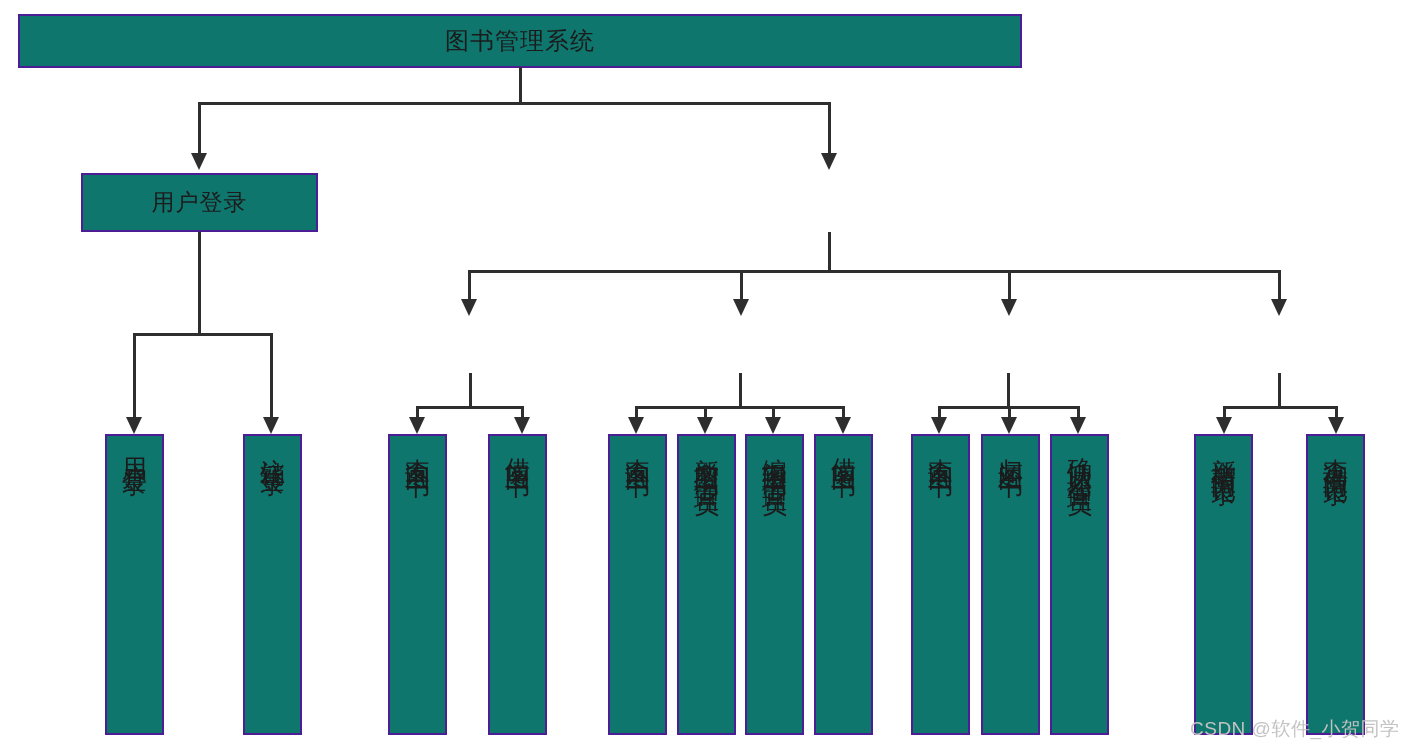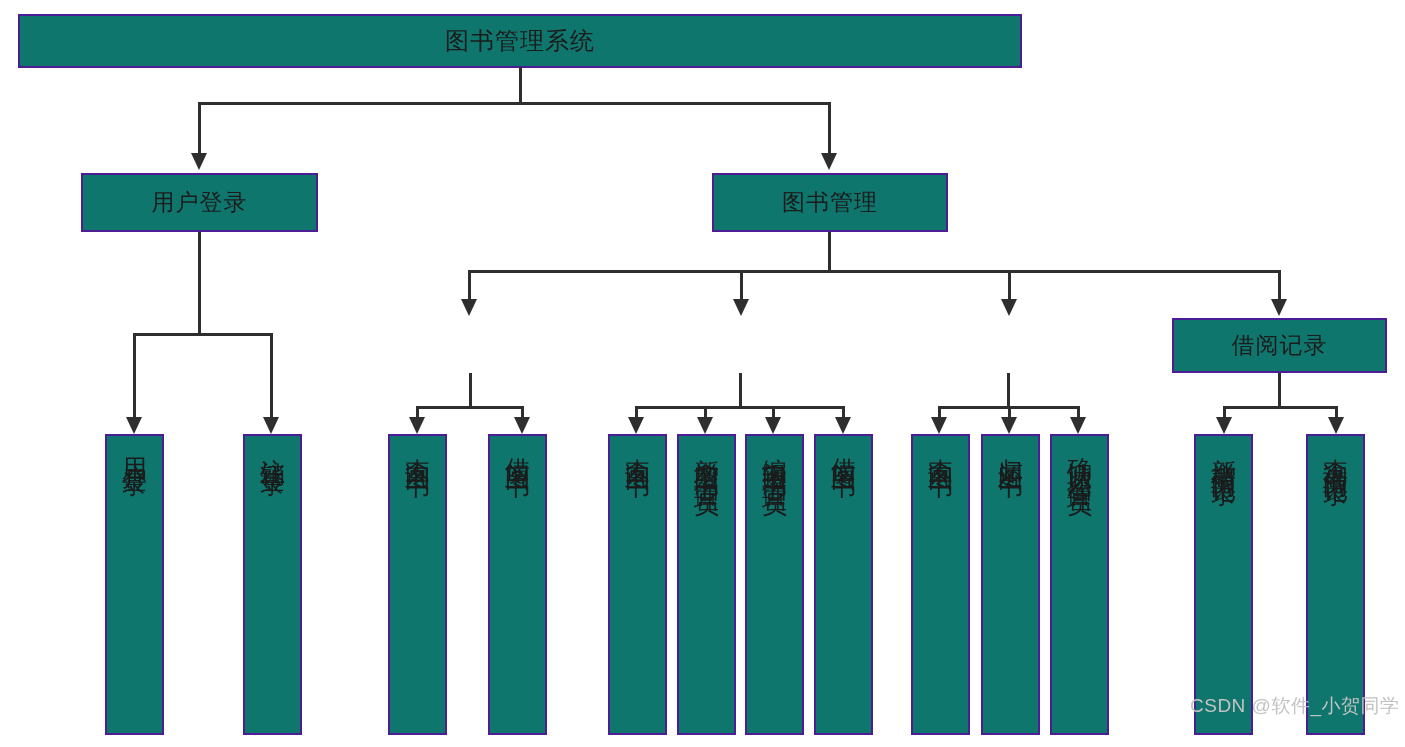--- a/index.html
+++ b/index.html
@@ -92,45 +92,39 @@
   <div class="conn h" style="left:198px; top:102px; width:633px;"></div>
   <div class="conn v" style="left:198px; top:102px; height:52px;"></div>
   <div class="arrow" style="left:191px; top:153px;"></div>
   <div class="conn v" style="left:828px; top:102px; height:52px;"></div>
   <div class="arrow" style="left:821px; top:153px;"></div>
 
   <div class="node horiz" style="left:81px; top:173px; width:237px; height:59px;">
     <span class="node-label">用户登录</span>
   </div>
 
-  <div class="node horiz" style="left:712px; top:173px; width:236px; height:59px;">
-    <span class="node-label">图书管理</span>
-  </div>
 
   <div class="conn v" style="left:198px; top:232px; height:103px;"></div>
   <div class="conn h" style="left:133px; top:333px; width:138px;"></div>
   <div class="conn v" style="left:133px; top:333px; height:85px;"></div>
   <div class="arrow" style="left:126px; top:417px;"></div>
   <div class="conn v" style="left:270px; top:333px; height:85px;"></div>
   <div class="arrow" style="left:263px; top:417px;"></div>
 
   <div class="conn v" style="left:828px; top:232px; height:40px;"></div>
   <div class="conn h" style="left:468px; top:270px; width:812px;"></div>
   <div class="conn v" style="left:468px; top:270px; height:30px;"></div>
   <div class="arrow" style="left:461px; top:299px;"></div>
   <div class="conn v" style="left:740px; top:270px; height:30px;"></div>
   <div class="arrow" style="left:733px; top:299px;"></div>
   <div class="conn v" style="left:1008px; top:270px; height:30px;"></div>
   <div class="arrow" style="left:1001px; top:299px;"></div>
   <div class="conn v" style="left:1278px; top:270px; height:30px;"></div>
   <div class="arrow" style="left:1271px; top:299px;"></div>
 
-  <div class="node horiz" style="left:1172px; top:318px; width:215px; height:55px;">
-    <span class="node-label">借阅记录</span>
-  </div>
 
   <div class="conn v" style="left:469px; top:373px; height:35px;"></div>
   <div class="conn h" style="left:416px; top:406px; width:107px;"></div>
   <div class="conn v" style="left:416px; top:406px; height:12px;"></div>
   <div class="arrow" style="left:409px; top:417px;"></div>
   <div class="conn v" style="left:521px; top:406px; height:12px;"></div>
   <div class="arrow" style="left:514px; top:417px;"></div>
 
   <div class="conn v" style="left:739px; top:373px; height:35px;"></div>
   <div class="conn h" style="left:635px; top:406px; width:210px;"></div>
@@ -196,15 +190,15 @@
     <span class="node-label">确认归还（管理员）</span>
   </div>
 
   <div class="node vert" style="left:1194px; top:434px; width:59px; height:301px;">
     <span class="node-label">新增借阅记录</span>
   </div>
   <div class="node vert" style="left:1306px; top:434px; width:59px; height:301px;">
     <span class="node-label">查询借阅记录</span>
   </div>
 
-  <div class="watermark" style="left:1190px; top:693px;">CSDN @软件_小贺同学</div>
+  <div class="watermark" style="left:1190px; top:716px;">CSDN @软件_小贺同学</div>
 
 </div>
 
 </body></html>

